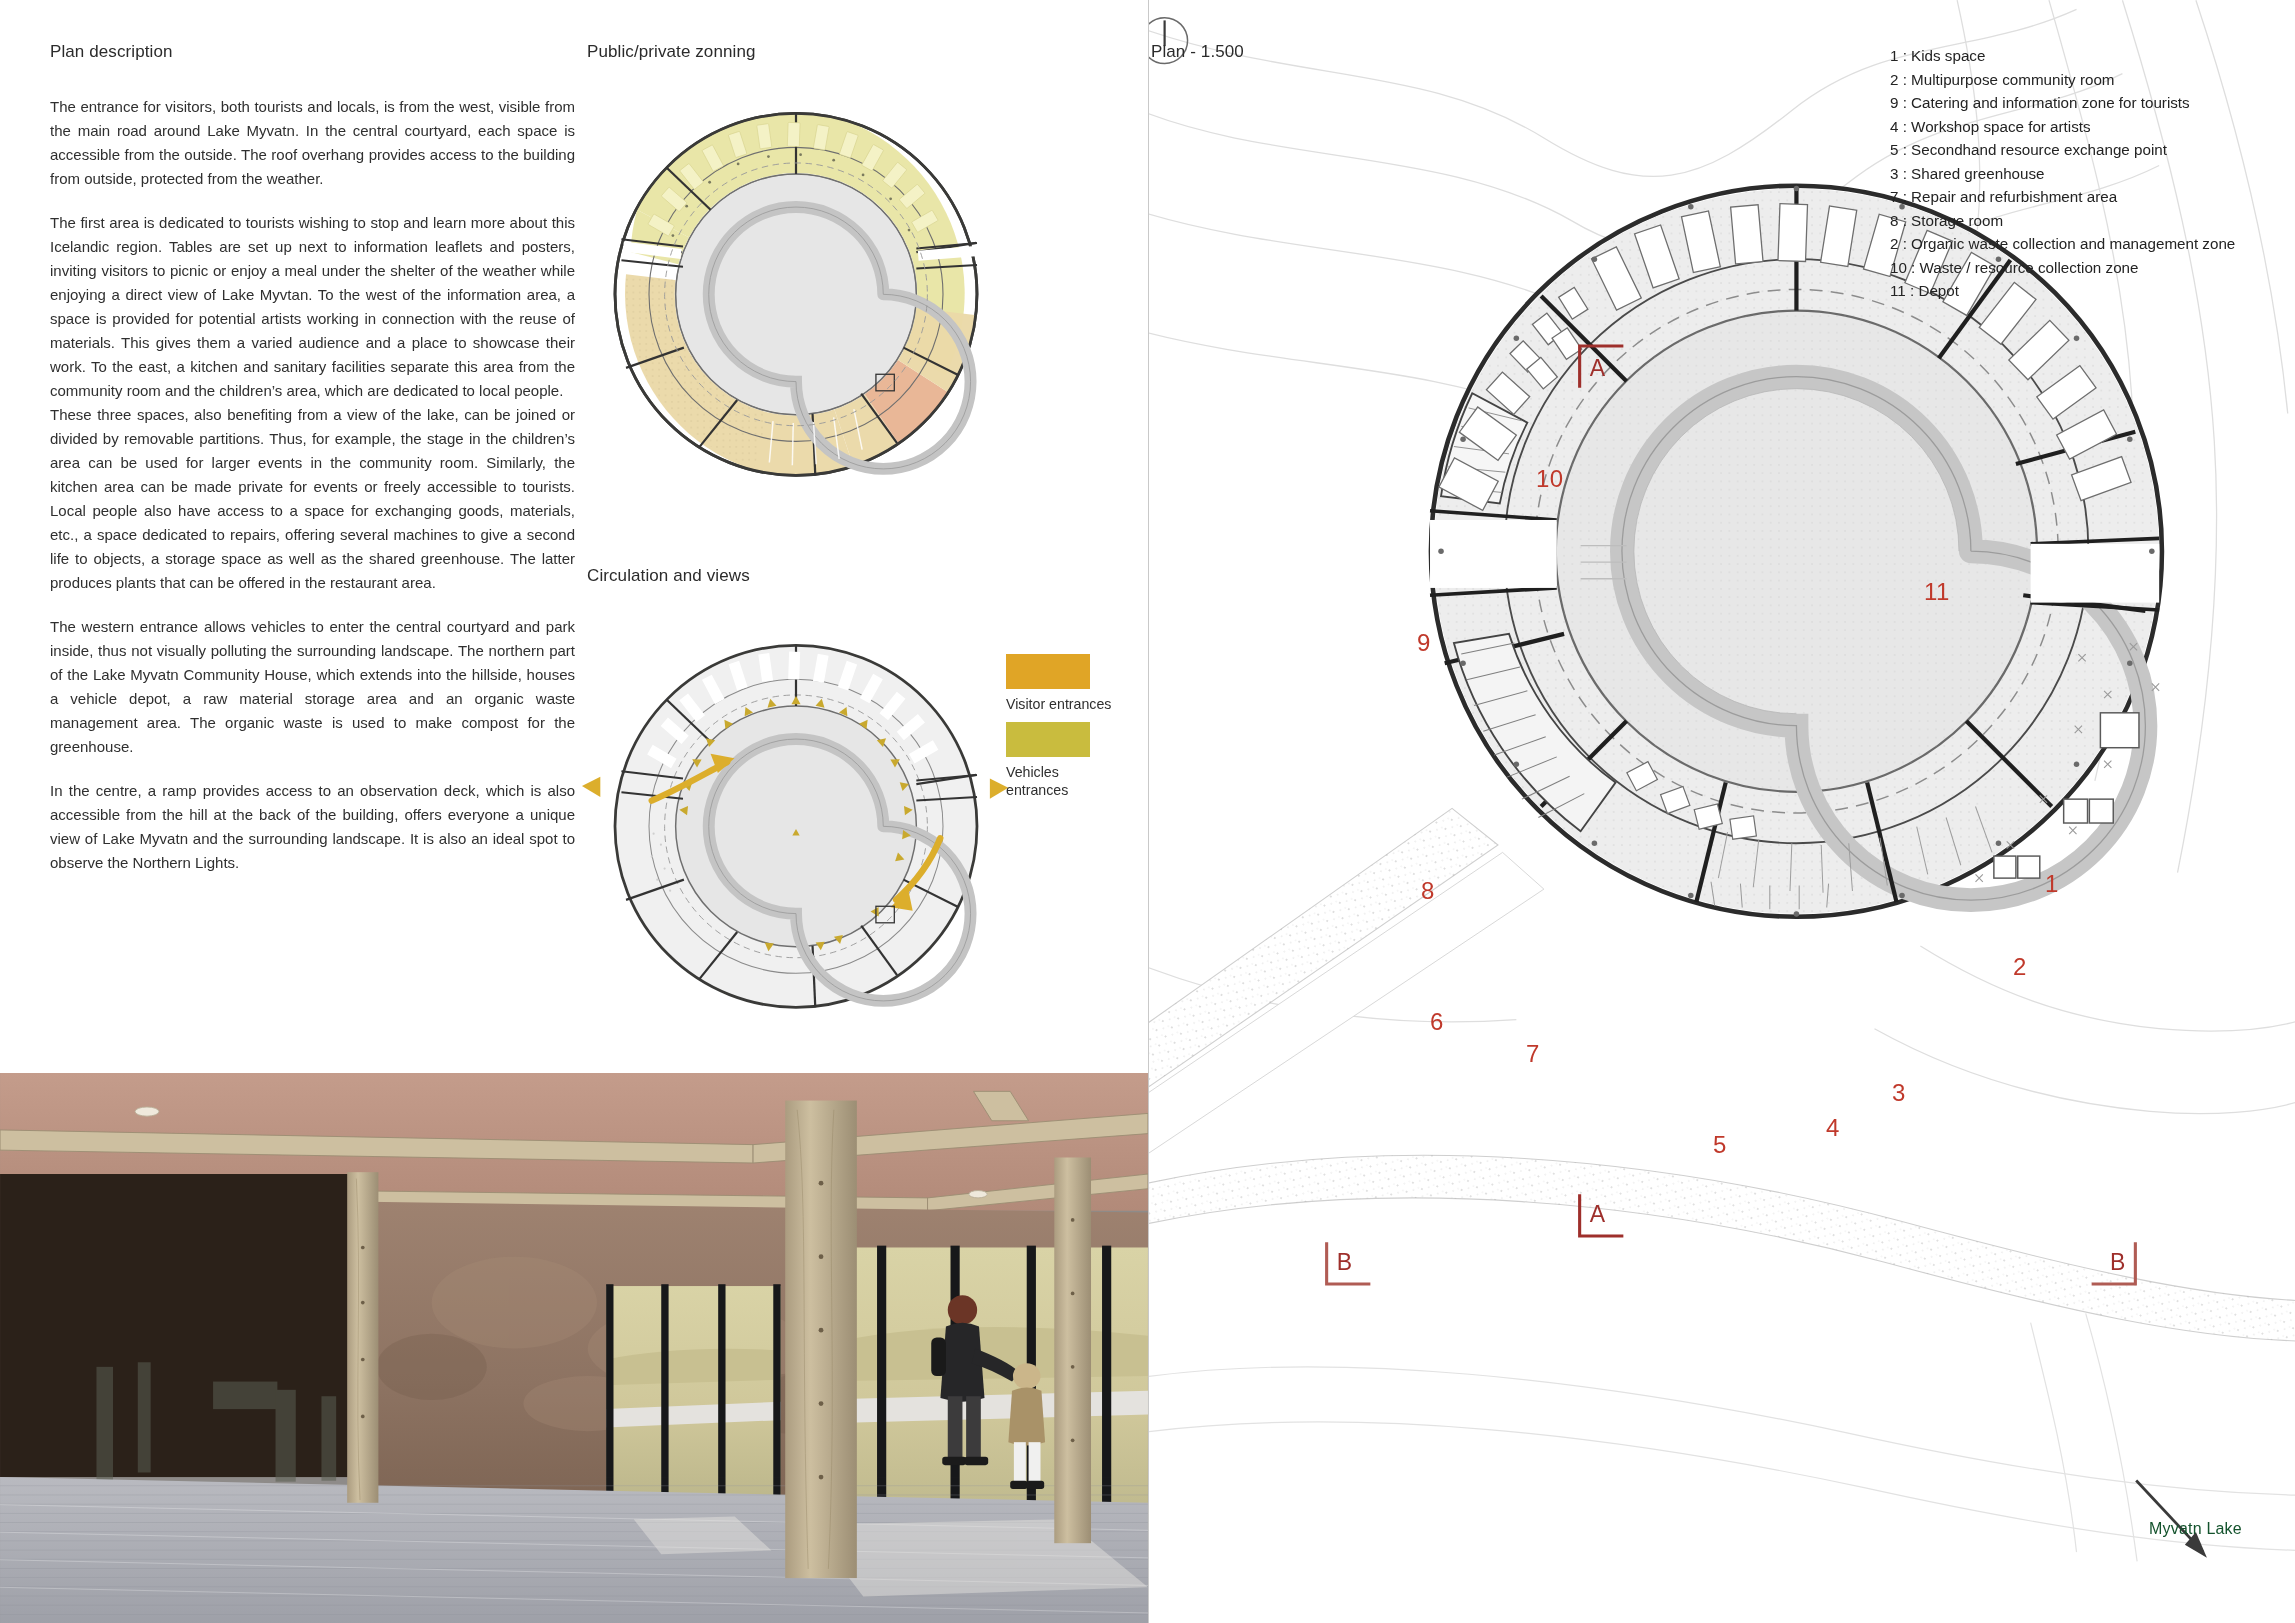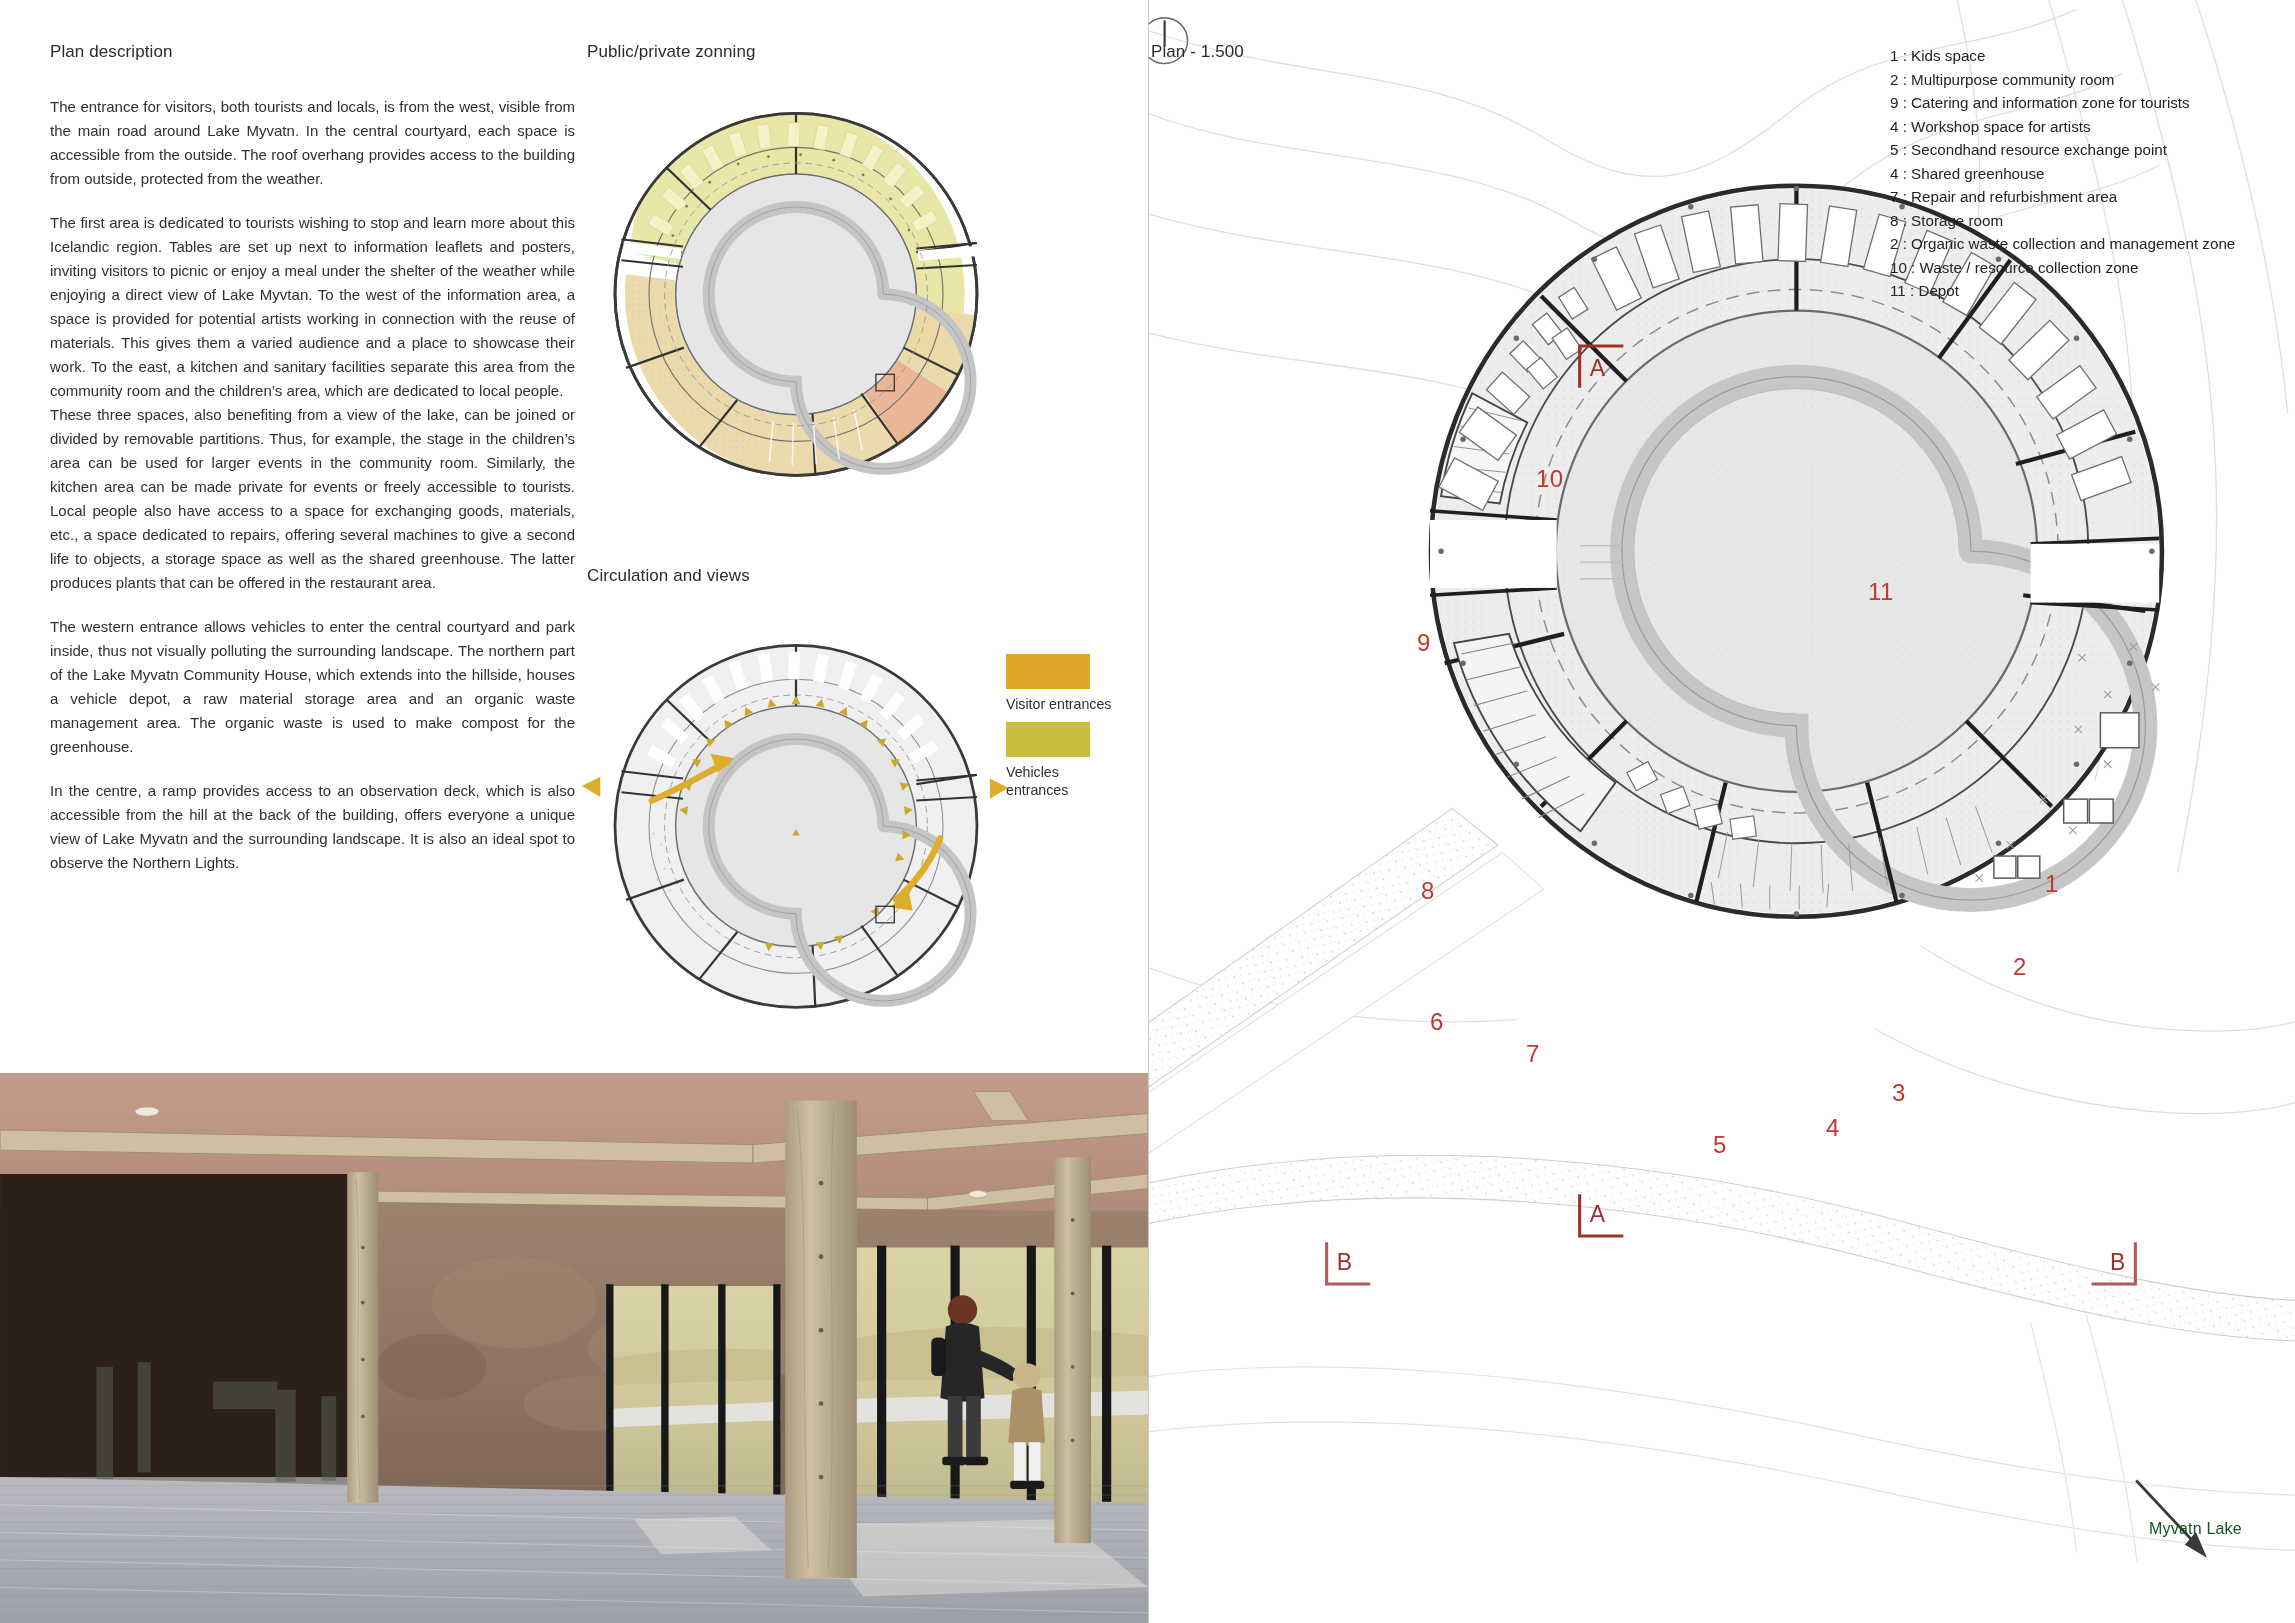--- a/index.html
+++ b/index.html
@@ -924,38 +924,38 @@
   </div>
 
   <div id="plan-scale-title" class="h-title">Plan - 1.500</div>
 
   <ul id="room-legend">
     <li>1 : Kids space</li>
     <li>2 : Multipurpose community room</li>
     <li>9 : Catering and information zone for tourists</li>
     <li>4 : Workshop space for artists</li>
     <li>5 : Secondhand resource exchange point</li>
-    <li>4 : Shared greenhouse</li>
+    <li>3 : Shared greenhouse</li>
     <li>7 : Repair and refurbishment area</li>
     <li>8 : Storage room</li>
     <li>2 : Organic waste collection and management zone</li>
     <li>10 : Waste / resource collection zone</li>
     <li>11 : Depot</li>
   </ul>
 
   <div id="myvatn-label">Myvatn Lake</div>
 
   <div id="plan-numbers">
       <div class="plan-num" style="left: 2045px; top: 870px; color: rgb(192, 57, 43);">1</div>
       <div class="plan-num" style="left: 2013px; top: 953px; color: rgb(192, 57, 43);">2</div>
       <div class="plan-num" style="left: 1892px; top: 1079px; color: rgb(192, 57, 43);">3</div>
       <div class="plan-num" style="left: 1826px; top: 1114px; color: rgb(192, 57, 43);">4</div>
       <div class="plan-num" style="left: 1713px; top: 1131px; color: rgb(192, 57, 43);">5</div>
       <div class="plan-num" style="left: 1430px; top: 1008px; color: rgb(192, 57, 43);">6</div>
       <div class="plan-num" style="left: 1526px; top: 1040px; color: rgb(192, 57, 43);">7</div>
       <div class="plan-num" style="left: 1421px; top: 877px; color: rgb(192, 57, 43);">8</div>
       <div class="plan-num" style="left: 1417px; top: 629px; color: rgb(192, 57, 43);">9</div>
       <div class="plan-num" style="left: 1536px; top: 465px; color: rgb(192, 57, 43);">10</div>
-      <div class="plan-num" style="left: 1868px; top: 578px; color: rgb(192, 57, 43);">11</div>
+      <div class="plan-num" style="left: 1924px; top: 578px; color: rgb(192, 57, 43);">11</div>
     </div>
 
 </div>
 
 
 </body></html>

